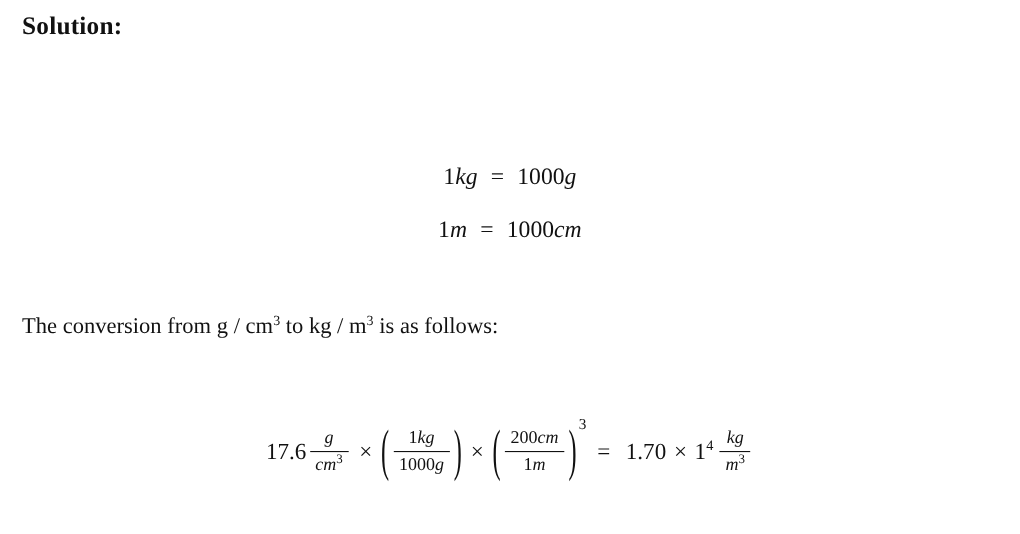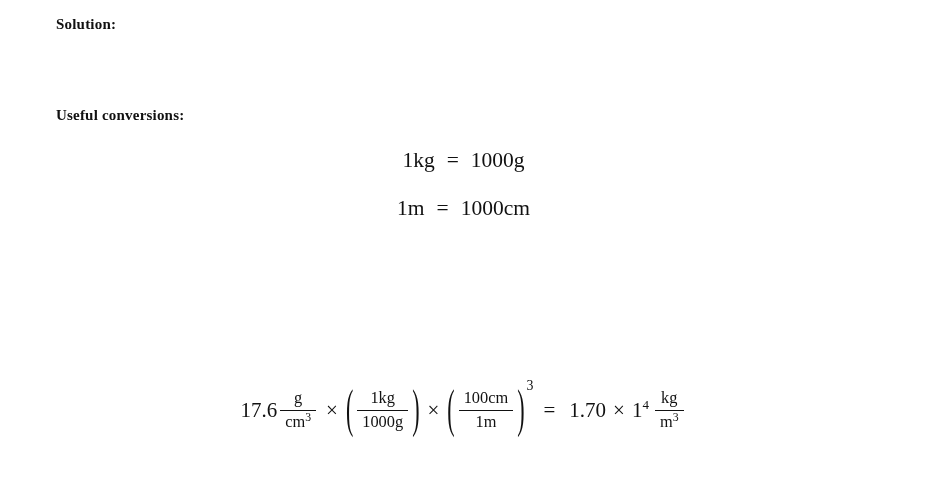--- a/index.html
+++ b/index.html
@@ -14,25 +14,24 @@
     color: var(--text);
     overflow: hidden;
   }
   .page {
     position: relative;
     width: 927px; height: 485px;
   }
   .heading {
     position: absolute;
     left: 20px;
-    font-size: 15px;
+    font-size: 23px;
     font-weight: 700;
     letter-spacing: 0.2px;
     line-height: 26px;
-    margin-left: 36px;
   }
   .heading.solution { top: 11px; }
   .heading.useful { top: 102px; }
 
   .paragraph {
     position: absolute;
     left: 20px; top: 283px;
     font-size: 20.5px;
     line-height: 28px;
   }
@@ -40,21 +39,21 @@
     font-size: 0.62em;
     vertical-align: super;
     line-height: 0;
   }
 
   
   .math {
     font-family: "Liberation Serif", "DejaVu Serif", serif;
     font-size: 21px;
   }
-  .mi { }  
+  .mi { font-style: italic; }  
   .mn { font-style: normal; }  
 
   .conv-row {
     position: absolute;
     left: 0; width: 100%;
     display: flex;
     justify-content: center;
     align-items: baseline;
     font-size: 21.5px;
   }
@@ -114,34 +113,34 @@
   }
   .result-frac { margin-left: 6px; }
 </style>
 </head>
 <body>
 
 <div class="page">
 
   <div class="heading solution">Solution:</div>
 
-  <div class="heading useful">Useful conversions:</div>
 
   <div class="conv-row row1 math">
     <span><span class="mn">1</span><span class="mi">kg</span></span>
     <span class="rel mn">=</span>
     <span><span class="mn">1000</span><span class="mi">g</span></span>
   </div>
 
   <div class="conv-row row2 math">
     <span><span class="mn">1</span><span class="mi">m</span></span>
     <span class="rel mn">=</span>
     <span><span class="mn">1000</span><span class="mi">cm</span></span>
   </div>
 
+  <p class="paragraph"><span>The conversion from g / cm</span><sup>3</sup><span> to kg / m</span><sup>3</sup><span> is as follows:</span></p>
 
   <div class="main-eq math">
 
     <span class="mn">17.6</span>
 
     <span class="frac">
       <span class="num mi">g</span>
       <span class="den"><span class="mi">cm</span><sup class="mn">3</sup></span>
     </span>
 
@@ -154,21 +153,21 @@
         <span class="den"><span class="mn">1000</span><span class="mi">g</span></span>
       </span>
       <span class="paren">)</span>
     </span>
 
     <span class="op mn">×</span>
 
     <span class="group">
       <span class="paren">(</span>
       <span class="frac">
-        <span class="num"><span class="mn">100</span><span class="mi">cm</span></span>
+        <span class="num"><span class="mn">200</span><span class="mi">cm</span></span>
         <span class="den"><span class="mn">1</span><span class="mi">m</span></span>
       </span>
       <span class="paren">)</span>
       <span class="group-exp mn">3</span>
     </span>
 
     <span class="rel-main mn">=</span>
 
     <span class="mn">1.70</span>
     <span class="op mn">×</span>

